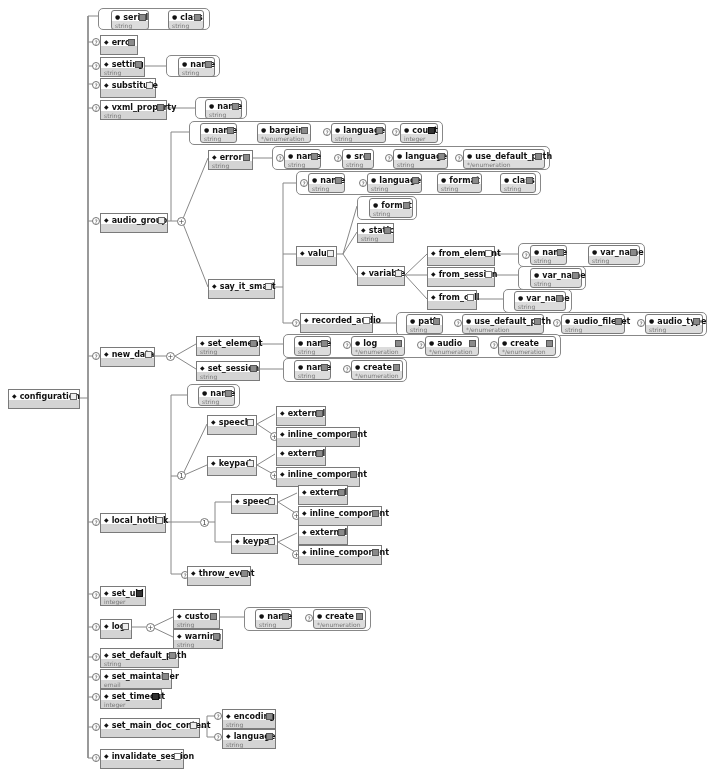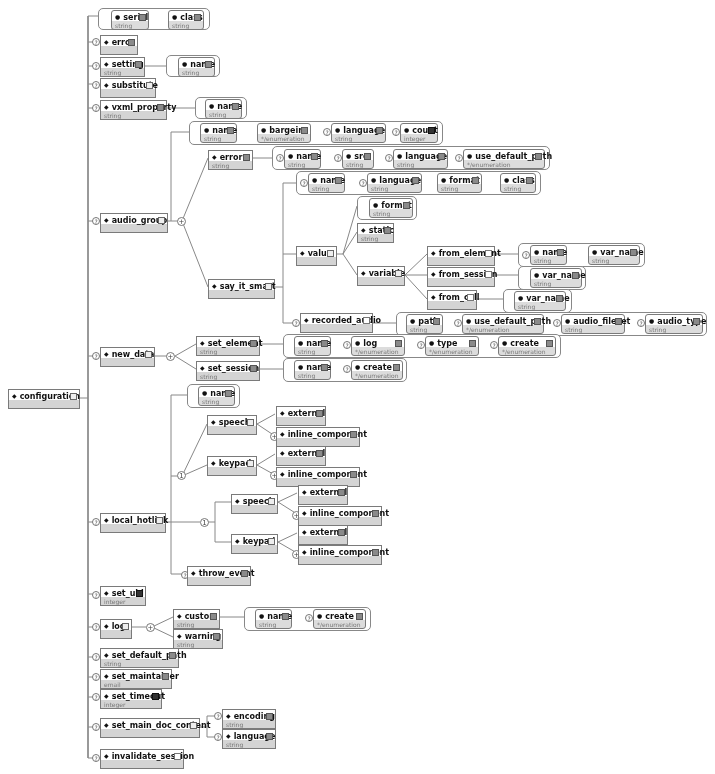--- a/index.html
+++ b/index.html
@@ -375,21 +375,21 @@
   <span class="ic"></span>
 </div>
 <span class="q" style="left:343px;top:341px;">?</span>
 <div class="node attr" style="left:351px;top:336px;width:54px;">
   <span class="lbl">log</span>
   <span class="typ">*/enumeration</span>
   <span class="ic"></span>
 </div>
 <span class="q" style="left:417px;top:341px;">?</span>
 <div class="node attr" style="left:425px;top:336px;width:54px;">
-  <span class="lbl">type</span>
+  <span class="lbl">audio</span>
   <span class="typ">*/enumeration</span>
   <span class="ic"></span>
 </div>
 <span class="q" style="left:490px;top:341px;">?</span>
 <div class="node attr" style="left:498px;top:336px;width:58px;">
   <span class="lbl">create</span>
   <span class="typ">*/enumeration</span>
   <span class="ic"></span>
 </div>
 

